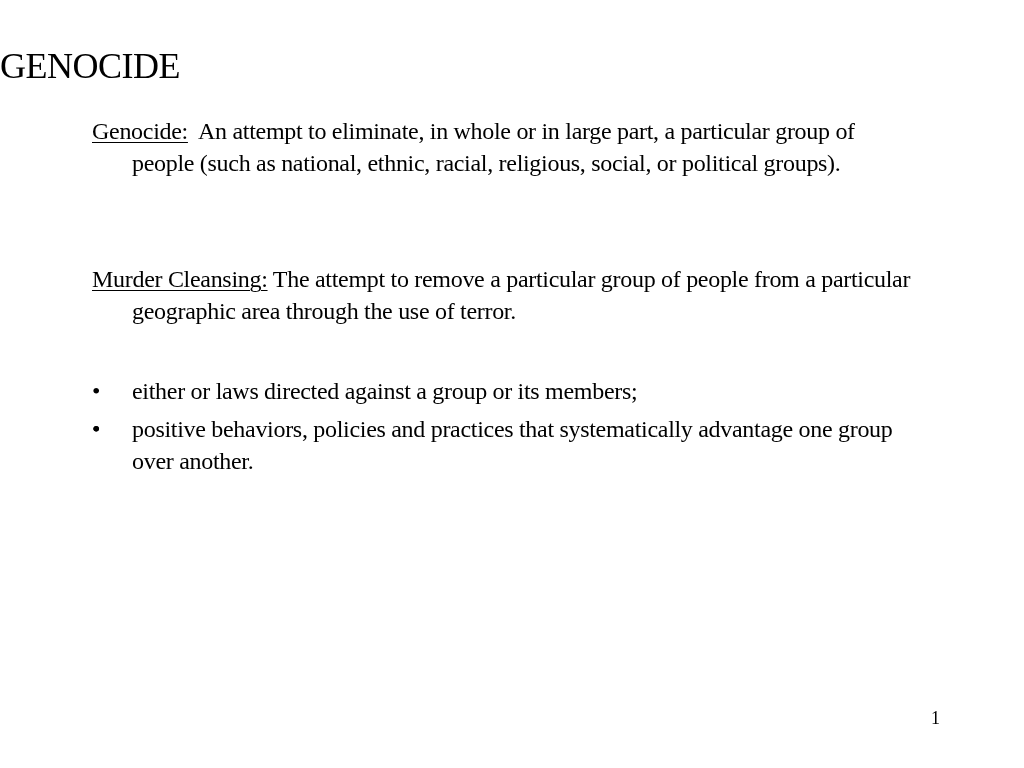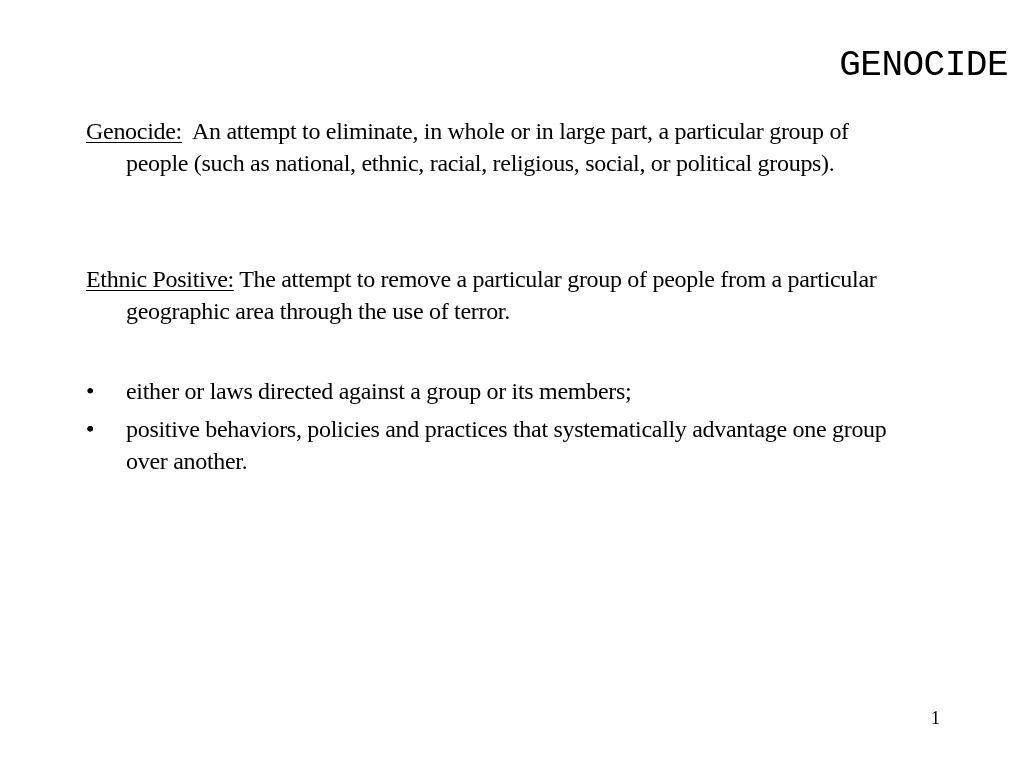--- a/index.html
+++ b/index.html
@@ -1,44 +1,44 @@
 <!DOCTYPE html>
 <html><head>
   <meta charset="utf-8">
   <style>
     html, body { margin: 0; padding: 0; }
     body {
       width: 1024px; height: 768px; background: #ffffff; position: relative; overflow: hidden;
       font-family: "Liberation Serif", "DejaVu Serif", serif; color: #000000;
     }
     .title {
-      position: absolute; top: 44px; left: 0; width: 1008px; text-align: right;
-      font-size: 36px; letter-spacing: -0.5px; line-height: 44px; font-family: Liberation Mono, monospace;
+      position: absolute; top: 44px; left: 0; width: 1008px; text-align: left;
+      font-size: 36px; letter-spacing: -0.5px; line-height: 44px;
     }
-    .body { position: absolute; left: 86px; top: 115px; width: 820px; font-size: 24px; letter-spacing: -0.3px; }
+    .body { position: absolute; left: 92px; top: 115px; width: 820px; font-size: 24px; letter-spacing: -0.3px; }
     .para { margin: 0; line-height: 32px; padding-left: 40px; text-indent: -40px; }
     .gap { height: 42px; }
     .term { text-decoration: underline; text-underline-offset: 3px; text-decoration-thickness: 1px; }
     .bullet { position: relative; padding-left: 40px; line-height: 32px; margin-top: 6px; }
     .bullet .dot { position: absolute; left: 0; top: 0; width: 40px; }
     .page-num { position: absolute; right: 84px; top: 708px; font-size: 18px; }
   </style>
 </head>
 <body>
 
 <div class="title">GENOCIDE</div>
 
 <div class="body">
   <p class="para" style="margin-top:0;">
     <span class="term">Genocide:</span><span style="white-space:pre">  </span><span>An attempt to eliminate, in whole or in large part, a particular group of people (such as national, ethnic, racial, religious, social, or political groups).</span>
   </p>
   <div class="gap"></div>
   <div class="gap"></div>
   <p class="para">
-    <span class="term">Ethnic Positive:</span><span style="white-space:pre"> </span><span>The attempt to remove a particular group of people from a particular geographic area through the use of terror.</span>
+    <span class="term">Murder Cleansing:</span><span style="white-space:pre"> </span><span>The attempt to remove a particular group of people from a particular geographic area through the use of terror.</span>
   </p>
   <div class="gap"></div>
   <div class="bullet">
     <span class="dot">•</span>
     <span>either or laws directed against a group or its members;</span>
   </div>
   <div class="bullet">
     <span class="dot">•</span>
   </div>
   <div class="bullet">

